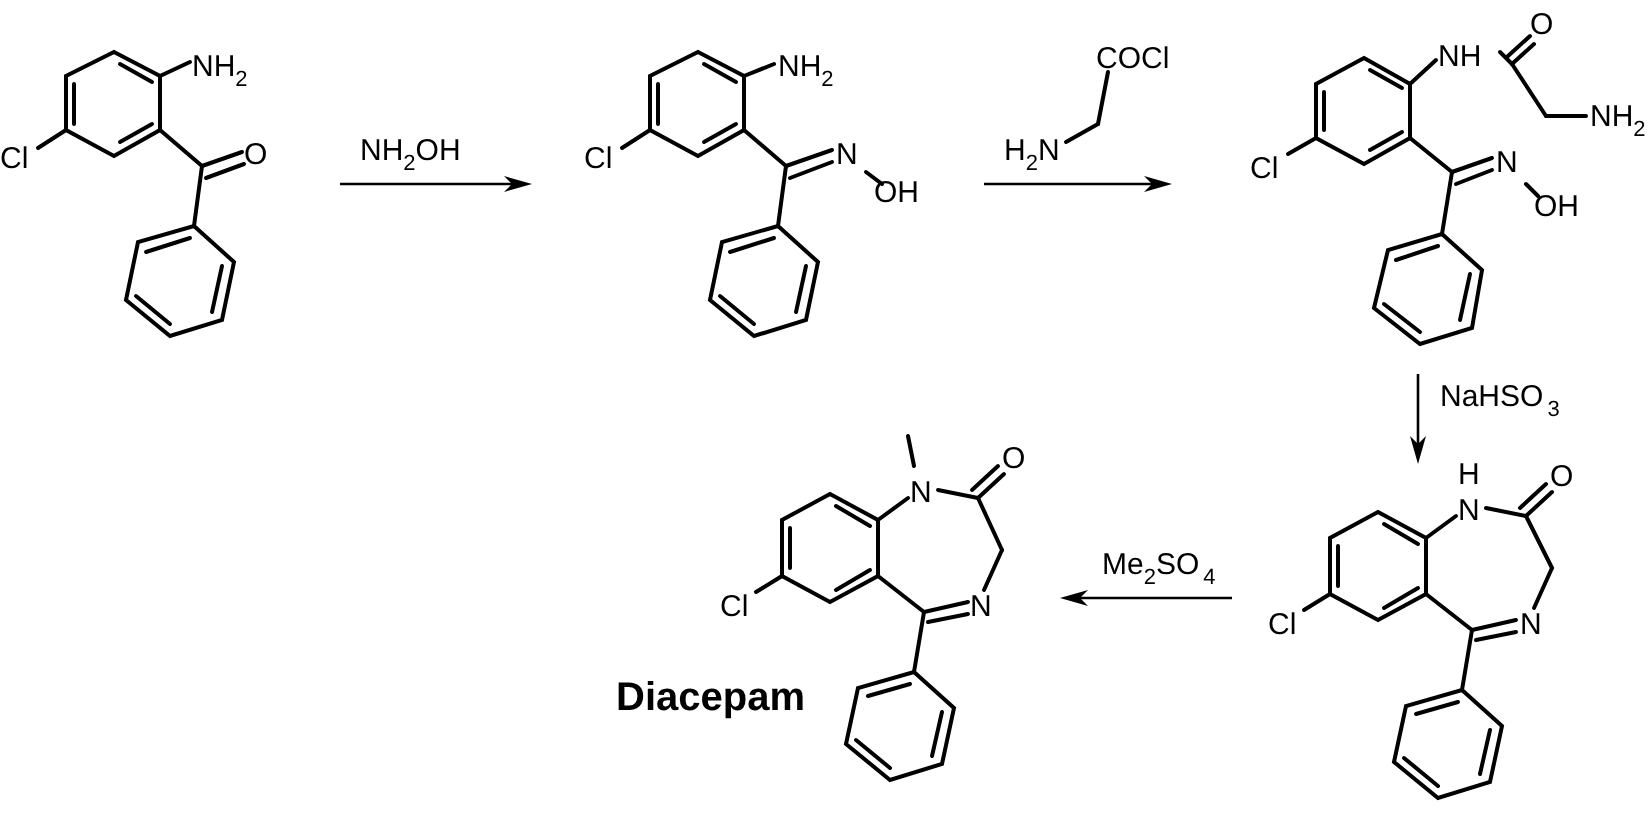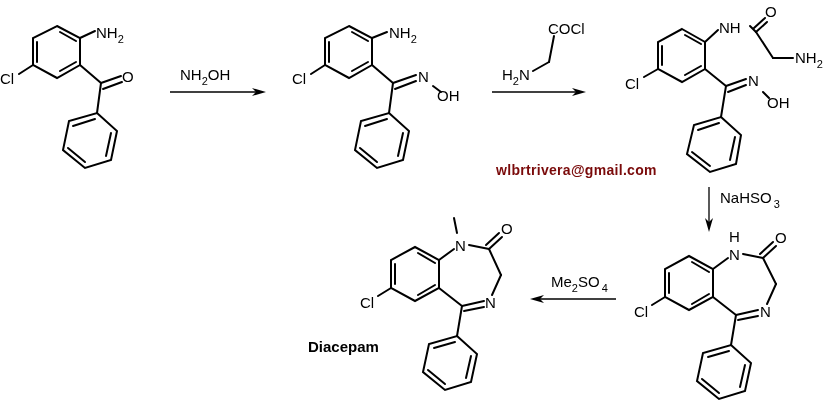--- a/index.html
+++ b/index.html
@@ -4,21 +4,21 @@
 <style>
   html, body { margin: 0; padding: 0; background: #ffffff; }
   #stage { position: relative; width: 826px; height: 408px; background: #ffffff; overflow: hidden; }
   svg { position: absolute; left: 0; top: 0; }
   .atom { font-family: "Liberation Sans", sans-serif; font-size: 15px; fill: #000000; }
   .sub { font-family: "Liberation Sans", sans-serif; font-size: 11px; fill: #000000; }
   .reagent { font-family: "Liberation Sans", sans-serif; font-size: 15px; fill: #000000; }
   .bond { stroke: #000000; stroke-width: 2; fill: none; stroke-linecap: round; }
   .arrow-line { stroke: #000000; stroke-width: 1.3; fill: none; }
   .email { position: absolute; left: 496px; top: 162px; font-family: "Liberation Sans", sans-serif; font-size: 14px; font-weight: bold; letter-spacing: 0.3px; }
-  .name-label { position: absolute; left: 308px; top: 338px; font-family: "Liberation Sans", sans-serif; font-size: 15px; font-weight: bold; color: #000; }
+  .name-label { position: absolute; left: 308px; top: 338px; font-family: "Liberation Sans", sans-serif; font-size: 20px; font-weight: bold; color: #000; }
 </style>
 </head>
 <body>
 
 <div id="stage">
 <svg width="826" height="408" viewBox="0 0 826 408" xmlns="http://www.w3.org/2000/svg">
 
   <g>
 
     <path class="bond" d="M57,26 L80,38 L80,65 L57,78 L33,65 L33,38 Z"></path>
@@ -174,15 +174,14 @@
     <line class="bond" x1="434" y1="348" x2="455" y2="342"></line>
     <line class="bond" x1="471" y1="356" x2="466" y2="378"></line>
     <line class="bond" x1="428" y1="370" x2="445" y2="384"></line>
     <text class="atom" x="455" y="251">N</text>
     <text class="atom" x="501" y="234">O</text>
     <text class="atom" x="485" y="308">N</text>
     <text class="atom" x="360" y="308">Cl</text>
   </g>
 </svg>
 
-<div class="email" style="color:#7a0a0a;">wlbrtrivera@gmail.com</div>
 <div class="name-label">Diacepam</div>
 </div>
 
 </body></html>

